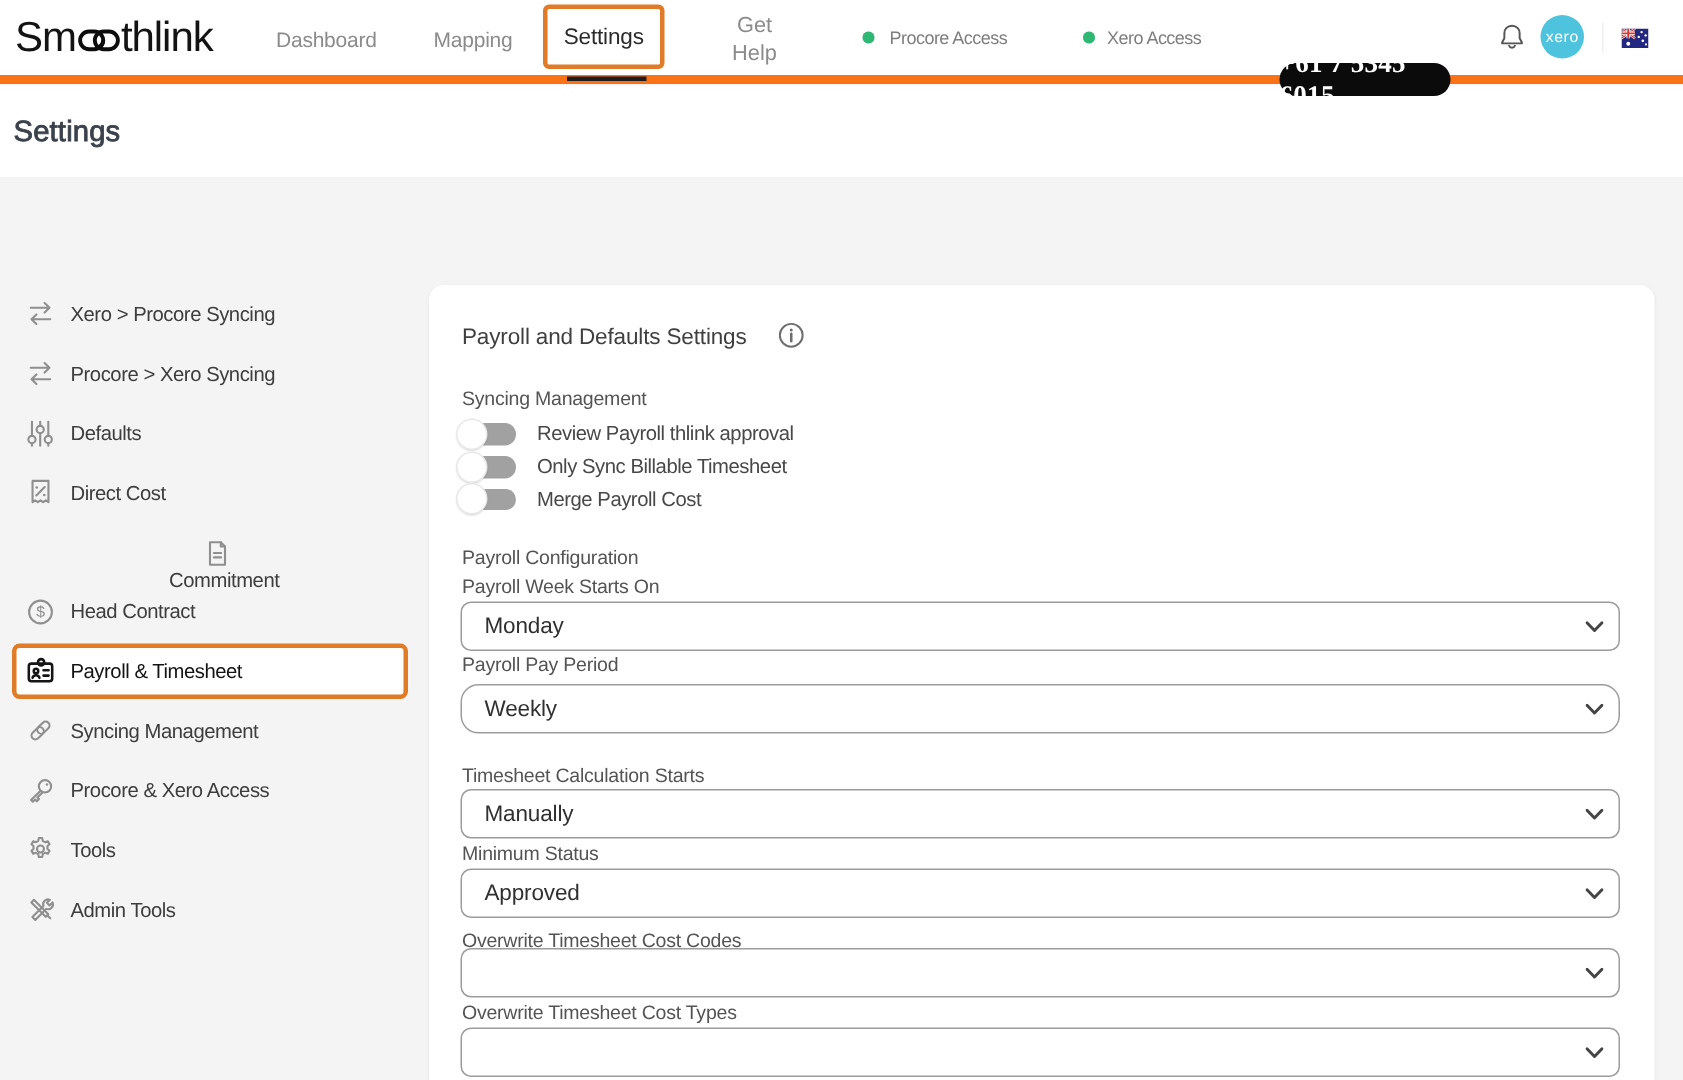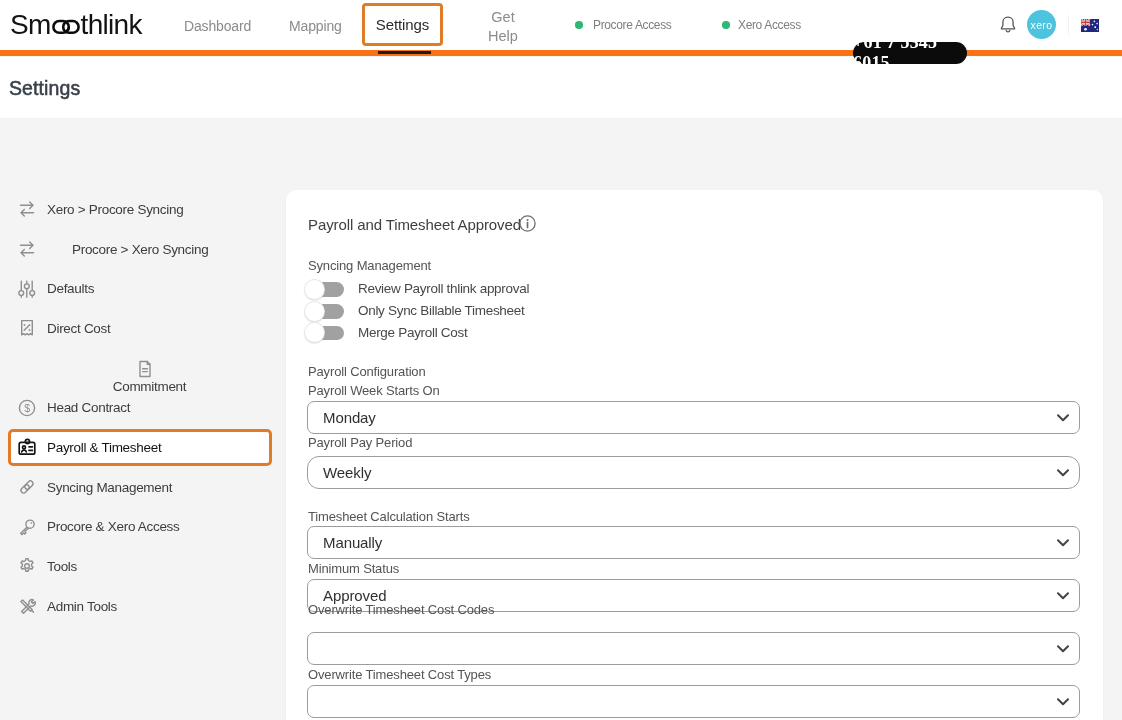--- a/index.html
+++ b/index.html
@@ -91,21 +91,21 @@
       <h1>Settings</h1>
     </div>
 
   <div class="srow" style="top:190.8px;">
     <svg width="20" height="20" viewBox="0 0 20 20" fill="none" stroke="#8f8f8f" stroke-width="1.4" stroke-linecap="round" stroke-linejoin="round">
         <path d="M3.5 6.2h12.2M12.7 3l3.3 3.2-3.3 3.2"></path>
         <path d="M16.5 13.8H4.3M7.3 10.6L4 13.8l3.3 3.2"></path>
       </svg>
     <span>Xero &gt; Procore Syncing</span>
   </div>
-  <div class="srow" style="top:230.5px;gap:25px;">
+  <div class="srow" style="top:230.5px;">
     <svg width="20" height="20" viewBox="0 0 20 20" fill="none" stroke="#8f8f8f" stroke-width="1.4" stroke-linecap="round" stroke-linejoin="round">
         <path d="M3.5 6.2h12.2M12.7 3l3.3 3.2-3.3 3.2"></path>
         <path d="M16.5 13.8H4.3M7.3 10.6L4 13.8l3.3 3.2"></path>
       </svg>
     <span>Procore &gt; Xero Syncing</span>
   </div>
   <div class="srow" style="top:270.2px;">
     <svg width="20" height="20" viewBox="0 0 20 20" fill="none" stroke="#8f8f8f" stroke-width="1.4" stroke-linecap="round">
         <path d="M4.3 2.2v9.2M4.3 16.6v1.6M9.8 2.2v2.1M9.8 9.9v8.3M15.2 2.2v9.2M15.2 16.6v1.6"></path>
         <circle cx="4.3" cy="14" r="2.4"></circle>
@@ -175,21 +175,21 @@
   <div class="srow" style="top:587.5px;text-align:right;">
     <svg width="20" height="20" viewBox="0 0 20 20" fill="none" stroke="#8f8f8f" stroke-width="1.4" stroke-linecap="round" stroke-linejoin="round">
         <path d="M16.3 3.9a3.2 3.2 0 0 0-4.3 4.1L4.6 15.4l1.9 1.9 7.4-7.4a3.2 3.2 0 0 0 4.1-4.3l-2 2-1.7-1.7z"></path>
         <path d="M3.9 5.6l1.7-1.7 9.6 9.6-1.7 1.7z"></path>
         <path d="M14.6 14.3l1.9 1.9"></path>
       </svg>
     <span>Admin Tools</span>
   </div>
 
   <div class="card">
-    <div class="title">Payroll and Timesheet Approved</div>
+    <div class="title">Payroll and Defaults Settings</div>
     <svg class="abs" style="left:233px; top:25px;" width="17" height="17" viewBox="0 0 17 17">
         <circle cx="8.5" cy="8.5" r="7.6" fill="none" stroke="#6e6e6e" stroke-width="1.3"></circle>
         <circle cx="8.5" cy="5" r="1" fill="#6e6e6e"></circle>
         <path d="M8.5 7.5v5" stroke="#6e6e6e" stroke-width="1.7" stroke-linecap="round"></path>
       </svg>
 
     <div class="lbl" style="top:69px;">Syncing Management</div>
 
     <div class="sw" style="top:89px;">
         <div class="track"></div>
@@ -230,21 +230,21 @@
           <path d="M1 1.2L6 6.3 11 1.2" stroke="#454545" stroke-width="2" fill="none" stroke-linecap="round" stroke-linejoin="round"></path>
         </svg>
       </div>
     <div class="lbl" style="top:371.5px;">Minimum Status</div>
     <div class="sel" style="top:389px;">
         <span class="v">Approved</span>
         <svg width="12" height="8" viewBox="0 0 12 8">
           <path d="M1 1.2L6 6.3 11 1.2" stroke="#454545" stroke-width="2" fill="none" stroke-linecap="round" stroke-linejoin="round"></path>
         </svg>
       </div>
-    <div class="lbl" style="top:413px;">Overwrite Timesheet Cost Codes</div>
+    <div class="lbl" style="top:430px;">Overwrite Timesheet Cost Codes</div>
     <div class="sel" style="top:441.5px;">
         <svg width="12" height="8" viewBox="0 0 12 8">
           <path d="M1 1.2L6 6.3 11 1.2" stroke="#454545" stroke-width="2" fill="none" stroke-linecap="round" stroke-linejoin="round"></path>
         </svg>
       </div>
     <div class="lbl" style="top:477.5px;">Overwrite Timesheet Cost Types</div>
     <div class="sel" style="top:495px;">
         <svg width="12" height="8" viewBox="0 0 12 8">
           <path d="M1 1.2L6 6.3 11 1.2" stroke="#454545" stroke-width="2" fill="none" stroke-linecap="round" stroke-linejoin="round"></path>
         </svg>

